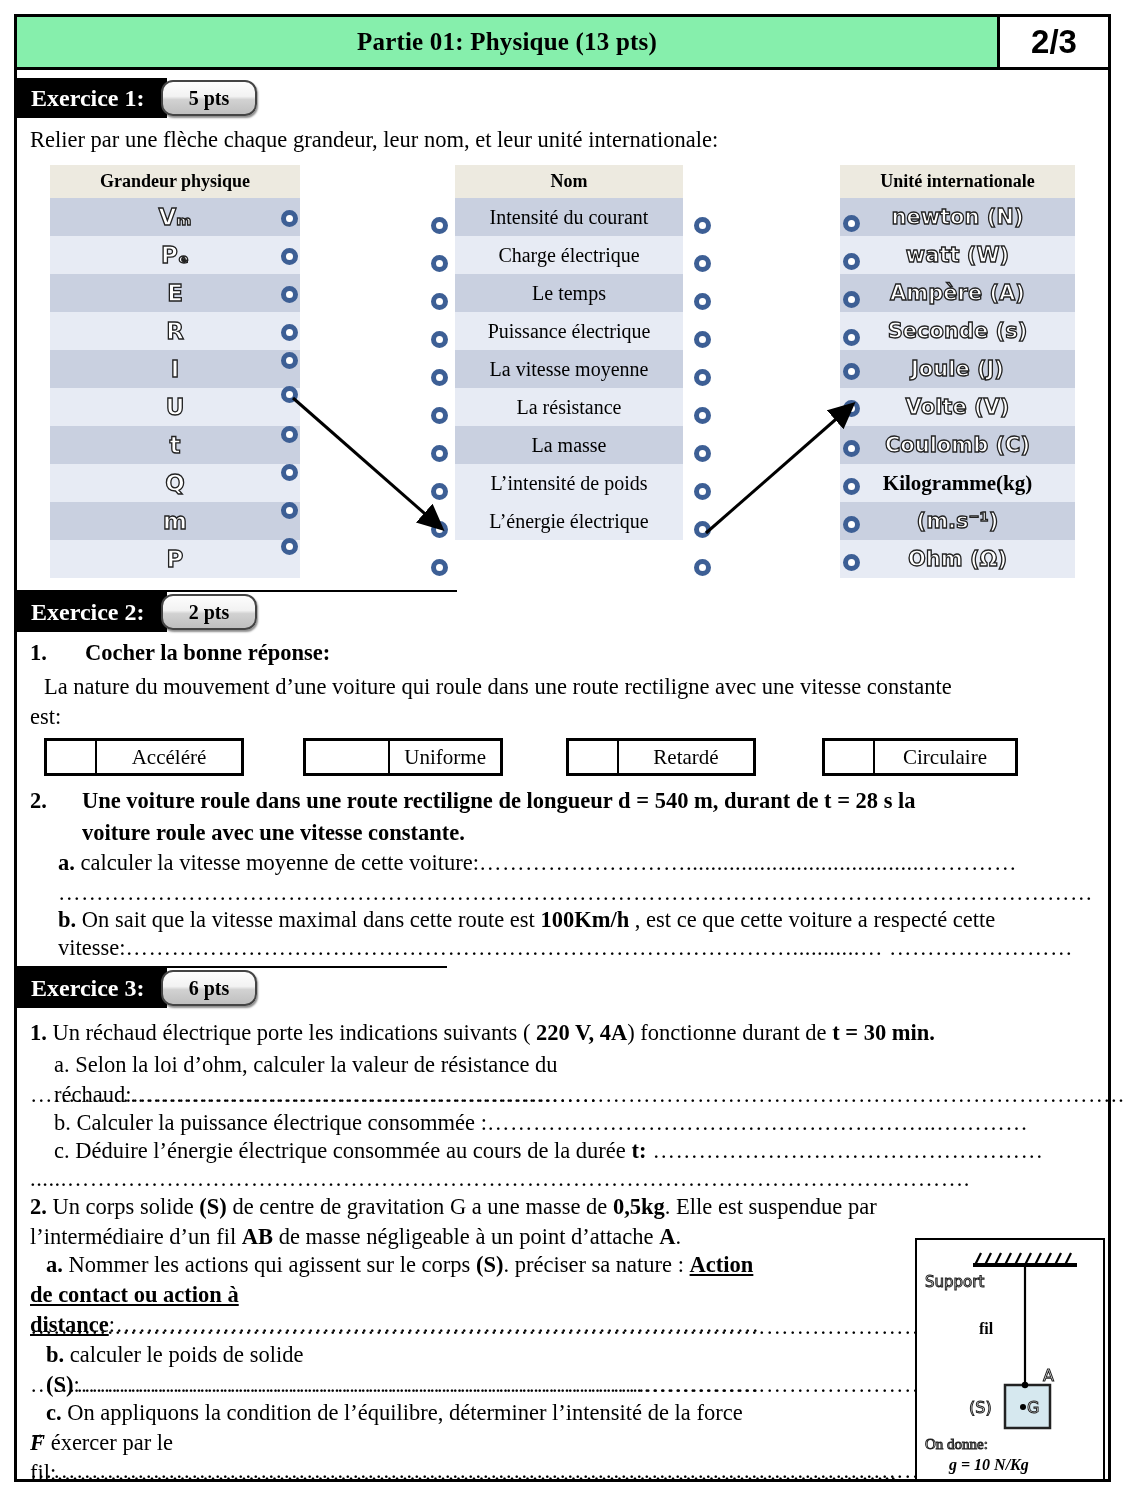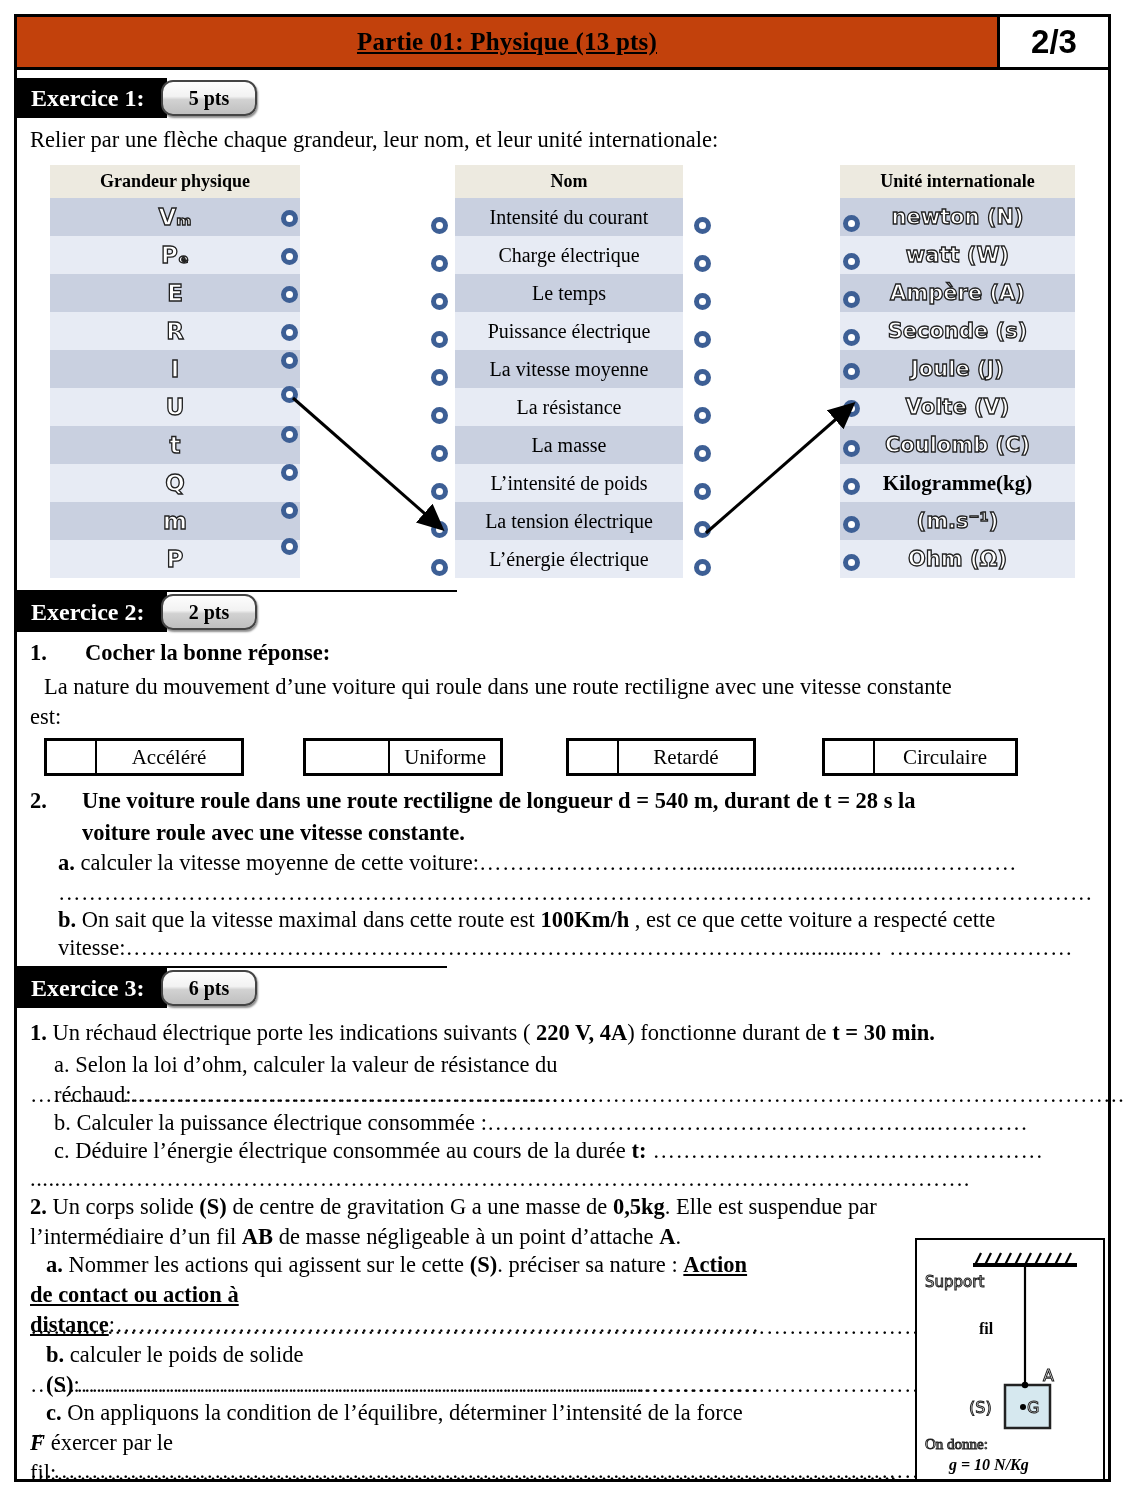--- a/index.html
+++ b/index.html
@@ -8,22 +8,22 @@
 
   
   .outer-border{
     position:absolute;left:14px;top:14px;width:1097px;height:1468px;
     border:3px solid #000;box-sizing:border-box;
   }
 
   
   .header-row{position:absolute;left:17px;top:17px;width:1091px;height:50px;display:flex;box-sizing:border-box;}
   .header-title{
-    flex:1;background:#c2410c;display:flex;align-items:center;justify-content:center;
-    font-weight:bold;font-size:25px;letter-spacing:.2px;text-decoration:underline;
+    flex:1;background:#86efac;display:flex;align-items:center;justify-content:center;
+    font-weight:bold;font-size:25px;letter-spacing:.2px;
   }
   .header-page{
     width:108px;background:#fff;border-left:3px solid #000;
     display:flex;align-items:center;justify-content:center;
     font-weight:bold;font-size:33px;font-family:"Liberation Sans",sans-serif;
   }
   .header-underline{position:absolute;left:17px;top:67px;width:1091px;height:3px;background:#000;}
 
   
   .ex-banner{position:absolute;display:flex;align-items:center;height:40px;}
@@ -156,23 +156,20 @@
           <span class="mcell" style="font-size:20px;">La vitesse moyenne</span>
         </div>
       <div class="mrow alt1">
           <span class="mcell" style="font-size:20px;">La résistance</span>
         </div>
       <div class="mrow alt0">
           <span class="mcell" style="font-size:20px;">La masse</span>
         </div>
       <div class="mrow alt1">
           <span class="mcell" style="font-size:20px;">L’intensité de poids</span>
-        </div>
-      <div class="mrow alt0">
-          <span class="mcell" style="font-size:20px;">La tension électrique</span>
         </div>
       <div class="mrow alt1">
           <span class="mcell" style="font-size:20px;">L’énergie électrique</span>
         </div>
     </div>
 
     <div class="col" style="left:810px;top:5px;width:235px;">
       <div class="col-head">Unité internationale</div>
       <div class="mrow alt0">
           <span class="mcell outline" style="font-size:21px;">newton (N)</span>
@@ -334,21 +331,21 @@
 
   <div class="txt" style="left:30px;top:1192px;width:900px;">
     <span class="b">2.</span>
     <span>Un corps solide </span><span class="b">(S)</span><span>  de centre  de gravitation G a une masse de </span><span class="b">0,5kg</span><span>. Elle est suspendue par</span>
   </div>
   <div class="txt" style="left:30px;top:1222px;width:900px;">
     <span>l’intermédiaire d’un fil </span><span class="b">AB</span><span> de masse négligeable à un point d’attache </span><span class="b">A</span><span>.</span>
   </div>
 
   <div class="txt" style="left:46px;top:1250px;width:880px;">
-    <span class="b">a.</span><span> Nommer les actions qui agissent sur le cette </span><span class="b">(S)</span><span>. préciser sa nature : </span><span class="b u">Action</span>
+    <span class="b">a.</span><span> Nommer les actions qui agissent sur le corps </span><span class="b">(S)</span><span>. préciser sa nature : </span><span class="b u">Action</span>
   </div>
   <div class="txt" style="left:30px;top:1280px;width:910px;">
     <span class="b u">de contact ou action à distance</span><span class="dots">:…………………………………………………………………………</span>
   </div>
   <div class="txt dots" style="left:30px;top:1312px;width:910px;">…………………………………………………………………………………………………………………</div>
 
   <div class="txt" style="left:46px;top:1340px;width:900px;">
     <span class="b">b.</span><span> calculer le poids de solide </span><span class="b">(S)</span><span class="dots">:………………………………………………………………..……………</span>
   </div>
   <div class="txt dots" style="left:30px;top:1370px;width:910px;">…………………………………………………………………………………………………………………</div>

